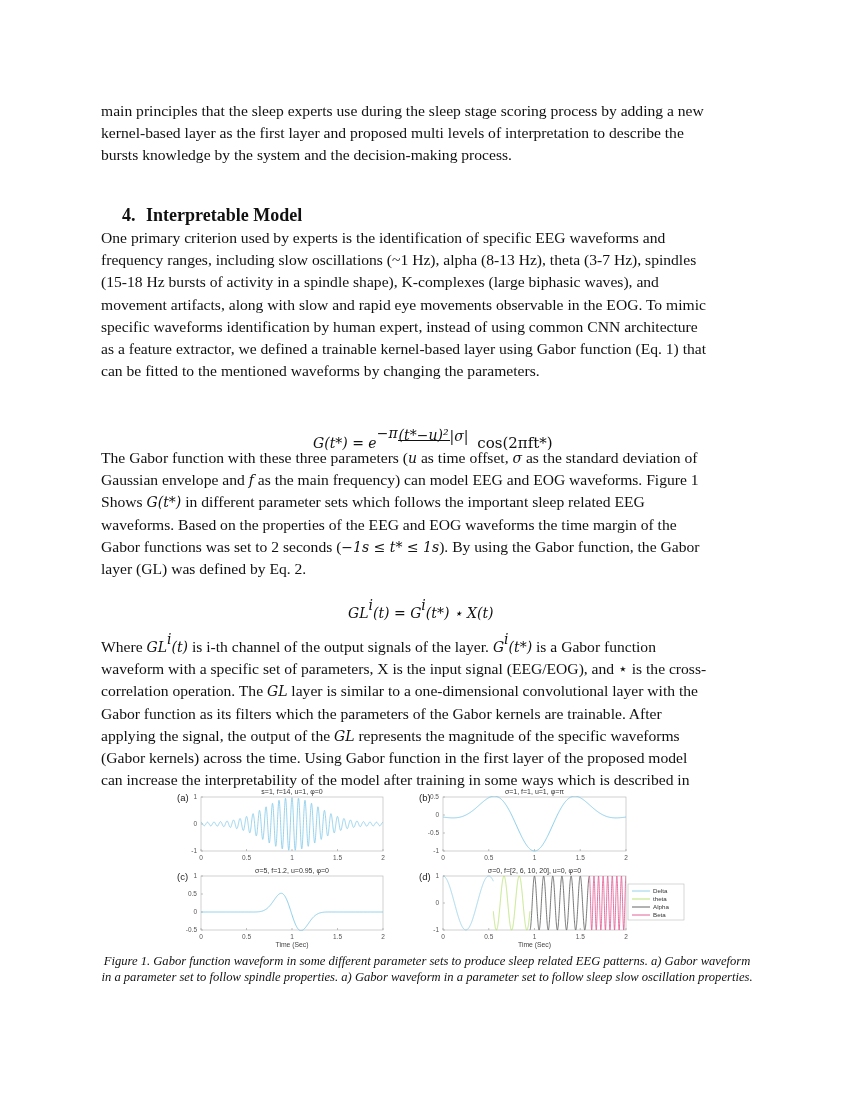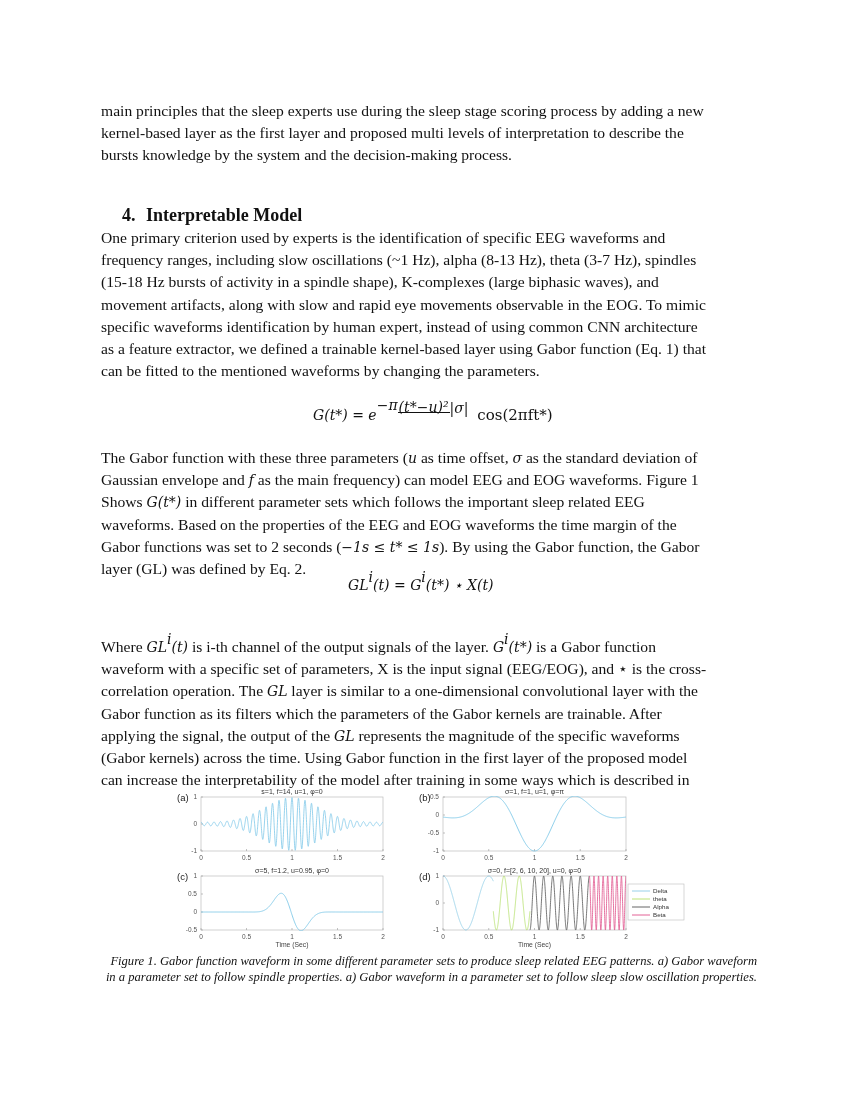--- a/index.html
+++ b/index.html
@@ -3,30 +3,30 @@
 <meta charset="utf-8">
 <style>
   html, body { margin: 0; padding: 0; background: #ffffff; }
   body { width: 850px; height: 1100px; position: relative; overflow: hidden;
          font-family: "Liberation Serif", serif; color: #111; }
   .para { position: absolute; left: 101px; width: 660px; font-size: 15.6px; line-height: 22.2px;
           margin: 0; }
   .line { display: block; white-space: nowrap; }
   .heading { position: absolute; left: 122px; top: 205px; font-size: 18px; font-weight: bold; }
   .heading .num { display: inline-block; width: 24px; }
-  .eq { position: absolute; font-family: "DejaVu Serif", serif; font-size: 15px; white-space: nowrap; }
+  .eq { position: absolute; font-family: "DejaVu Serif", serif; font-size: 15px; white-space: nowrap; margin-top: 28px; }
   .eq i, .para i { font-family: "DejaVu Serif", serif; font-size: 14px; }
   .sup { font-size: 10px; vertical-align: 8px; }
   .eq1-exp { display: inline-block; position: relative; vertical-align: 10px; font-size: 10.5px; }
   .eq1-exp .frac { display: inline-flex; align-items: flex-end; vertical-align: middle; line-height: 10px; }
   .eq1-exp .frac .n { border-bottom: 0.8px solid #111; padding: 0 1px; }
   .figure { position: absolute; left: 0; top: 0; width: 850px; height: 1100px; pointer-events: none; }
   .figure svg { position: absolute; left: 0; top: 0; }
   .caption { position: absolute; left: 97px; top: 953px; width: 660px; font-size: 12.6px; font-style: italic;
-             line-height: 16px; text-align: right; }
+             line-height: 16px; text-align: center; }
   .caption .line { white-space: nowrap; }
   .tick { font-family: "Liberation Sans", sans-serif; font-size: 6.5px; fill: #555; }
   .ptitle { font-family: "Liberation Sans", sans-serif; font-size: 7px; fill: #333; }
   .plabel { font-family: "Liberation Sans", sans-serif; font-size: 9.5px; fill: #222; }
   .xlab { font-family: "Liberation Sans", sans-serif; font-size: 6.8px; fill: #444; }
   .leg { font-family: "Liberation Sans", sans-serif; font-size: 6.2px; fill: #333; }
 </style>
 </head>
 <body>
 

